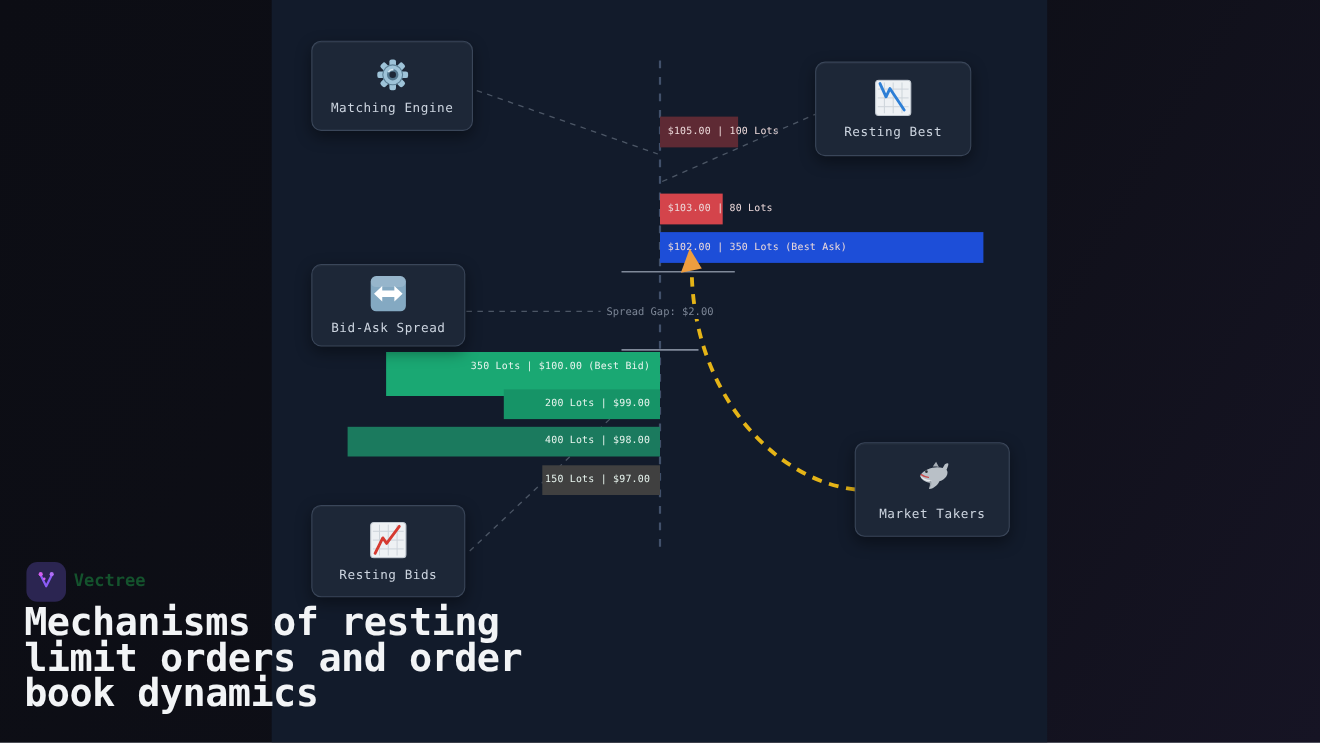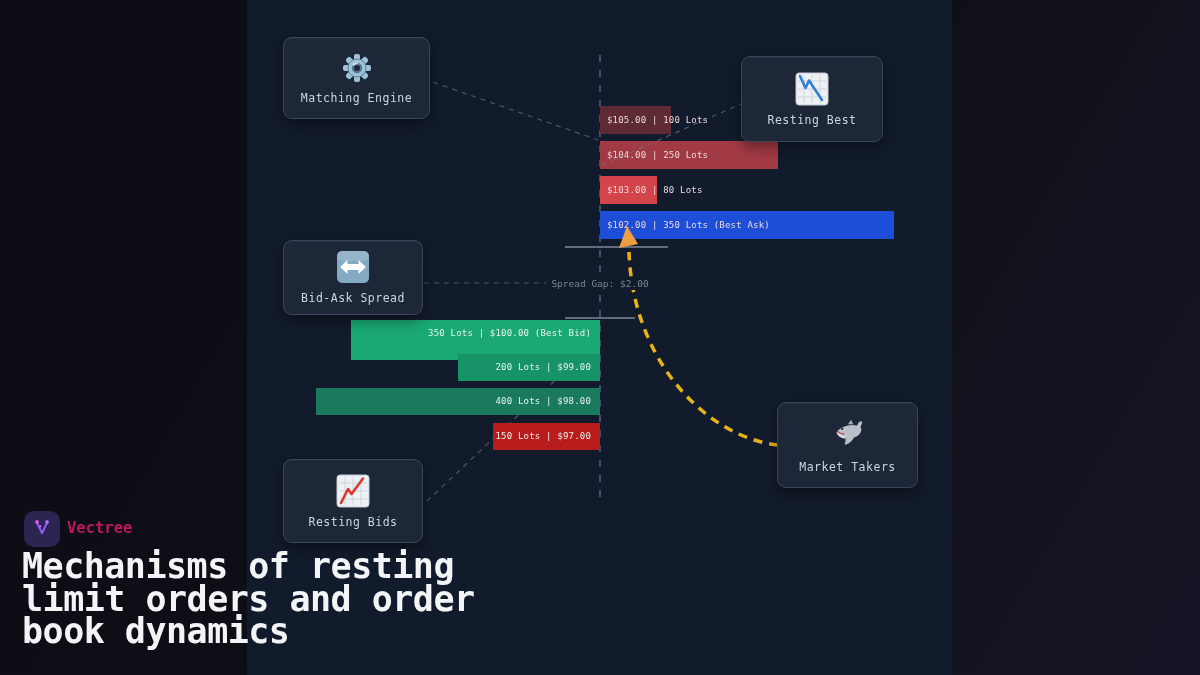--- a/index.html
+++ b/index.html
@@ -43,21 +43,21 @@
   #card-spread    { left:283px; top:240px; width:140px; height:75px; }
   #card-bids      { left:283px; top:459px; width:140px; height:84px; }
   #card-takers    { left:777px; top:402px; width:141px; height:86px; }
   .footer { position:absolute; left:0; top:0; width:1200px; height:675px; z-index:5; pointer-events:none; }
   .logo-badge {
     position:absolute; left:24px; top:511px; width:36px; height:36px;
     border-radius:10px; background:#2b2551;
     display:flex; align-items:center; justify-content:center;
   }
   .brand-name {
-    position:absolute; left:67px; top:519px; font-size:15.5px; font-weight:bold; color:#be185d;
+    position:absolute; left:67px; top:519px; font-size:15.5px; font-weight:bold; color:#14532d;
   }
   .page-title {
     position:absolute; left:22px; top:550px; width:508px;
     font-size:35px; line-height:32.5px; font-weight:bold; color:#f2f4f6;
     letter-spacing:-0.5px;
   }
   .page-url {
     position:absolute; right:24px; top:624px; font-size:14px; color:#575f6e; letter-spacing:0.5px;
   }
 </style>
@@ -68,39 +68,36 @@
 
 <svg class="layer" id="layer-back">
   <line x1="600" y1="55" x2="600" y2="500" stroke-width="2" stroke-dasharray="7 8" stroke="#41506a"></line>
   <line x1="427" y1="501" x2="599" y2="339" stroke-width="1.2" stroke-dasharray="5 5" opacity="0.65" stroke="#6b7685"></line>
 </svg>
 
 <div id="bars">
     <div class="bar ask" style="top: 106px; height: 28px; width: 71px; background: rgb(94, 42, 52); left: 600px;">
       <span class="lbl" style="line-height: 28px;">$105.00 | 100 Lots</span>
     </div>
-    <div class="bar ask" style="top: 141px; height: 28px; width: 178px; background: rgb(162, 58, 68); left: 600px;">
-      <span class="lbl" style="line-height: 28px;">$104.00 | 250 Lots</span>
-    </div>
     <div class="bar ask" style="top: 176px; height: 28px; width: 57px; background: rgb(212, 68, 75); left: 600px;">
       <span class="lbl" style="line-height: 28px;">$103.00 | 80 Lots</span>
     </div>
     <div class="bar ask" style="top: 211px; height: 28px; width: 294px; background: #1d4ed8; left: 600px;">
       <span class="lbl" style="line-height: 28px;">$102.00 | 350 Lots (Best Ask)</span>
     </div>
     <div class="bar bid" style="top: 320px; height: 40px; width: 249px; background: rgb(26, 168, 115); left: 351px;">
       <span class="lbl" style="line-height: 27px;">350 Lots | $100.00 (Best Bid)</span>
     </div>
     <div class="bar bid" style="top: 354px; height: 27px; width: 142px; background: rgb(22, 148, 103); left: 458px;">
       <span class="lbl" style="line-height: 27px;">200 Lots | $99.00</span>
     </div>
     <div class="bar bid" style="top: 388px; height: 27px; width: 284px; background: rgb(27, 122, 94); left: 316px;">
       <span class="lbl" style="line-height: 27px;">400 Lots | $98.00</span>
     </div>
-    <div class="bar bid" style="top: 423px; height: 27px; width: 107px; background: #b91c1c; left: 493px;">
+    <div class="bar bid" style="top: 423px; height: 27px; width: 107px; background: #404040; left: 493px;">
       <span class="lbl" style="line-height: 27px;">150 Lots | $97.00</span>
     </div>
   </div>
 
 <svg class="layer" id="layer-front">
   <line x1="424" y1="79" x2="598" y2="140" stroke-width="1.2" stroke-dasharray="5 5" opacity="0.65" stroke="#6b7685"></line>
   <line x1="602" y1="165" x2="741" y2="104" stroke-width="1.2" stroke-dasharray="5 5" opacity="0.65" stroke="#6b7685"></line>
   <line x1="424" y1="283" x2="546" y2="283" stroke-width="1.2" stroke-dasharray="5 5" opacity="0.65" stroke="#6b7685"></line>
   <line x1="565" y1="247" x2="668" y2="247" stroke-width="1.5" opacity="0.9" stroke="#8b95a6"></line>
   <line x1="565" y1="318" x2="635" y2="318" stroke-width="1.5" opacity="0.9" stroke="#8b95a6"></line>

